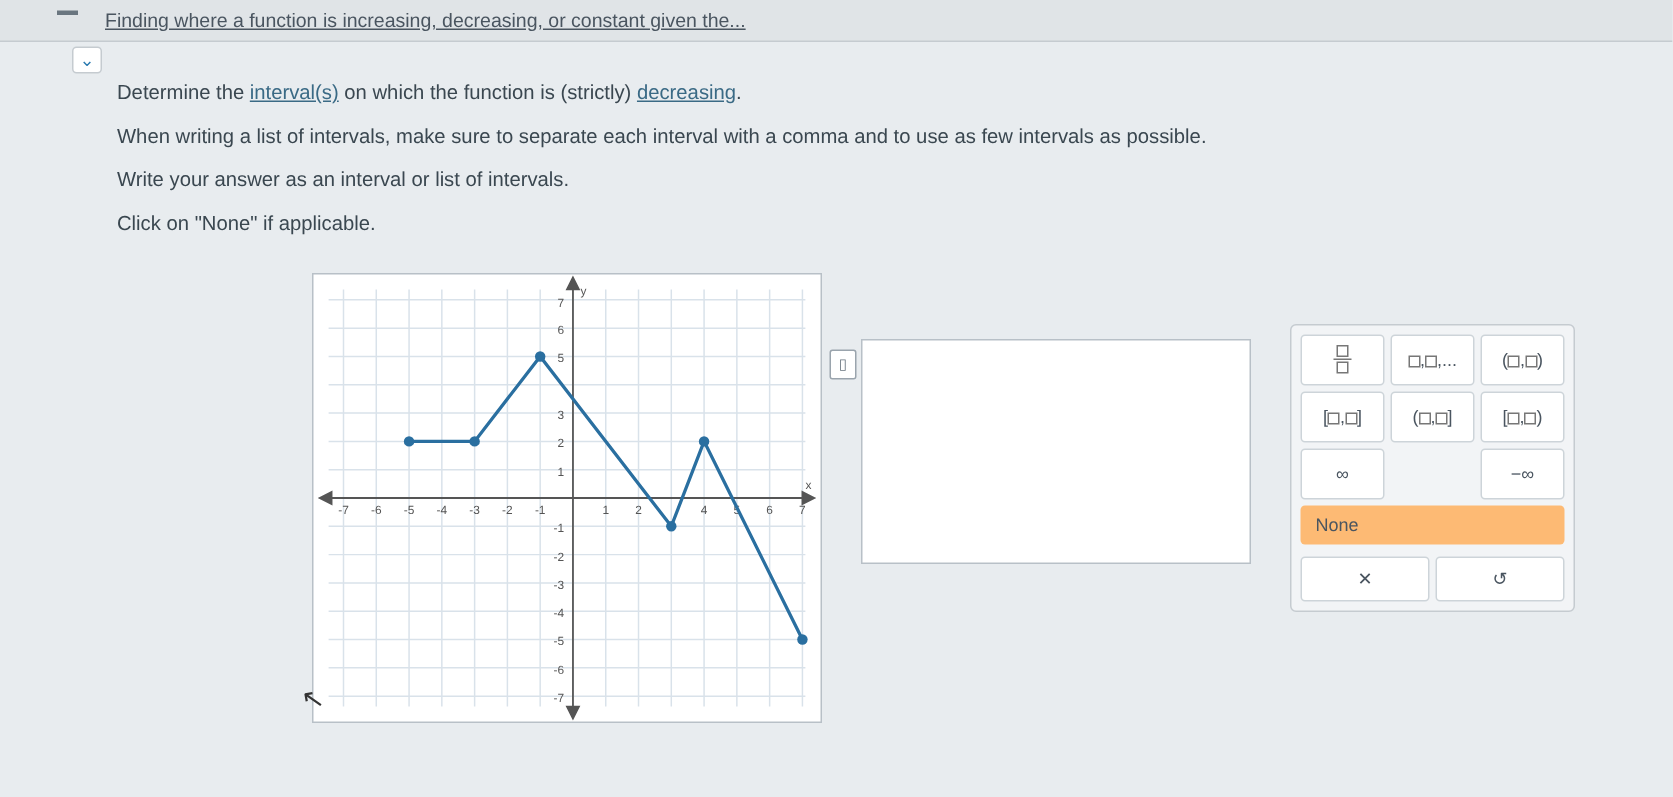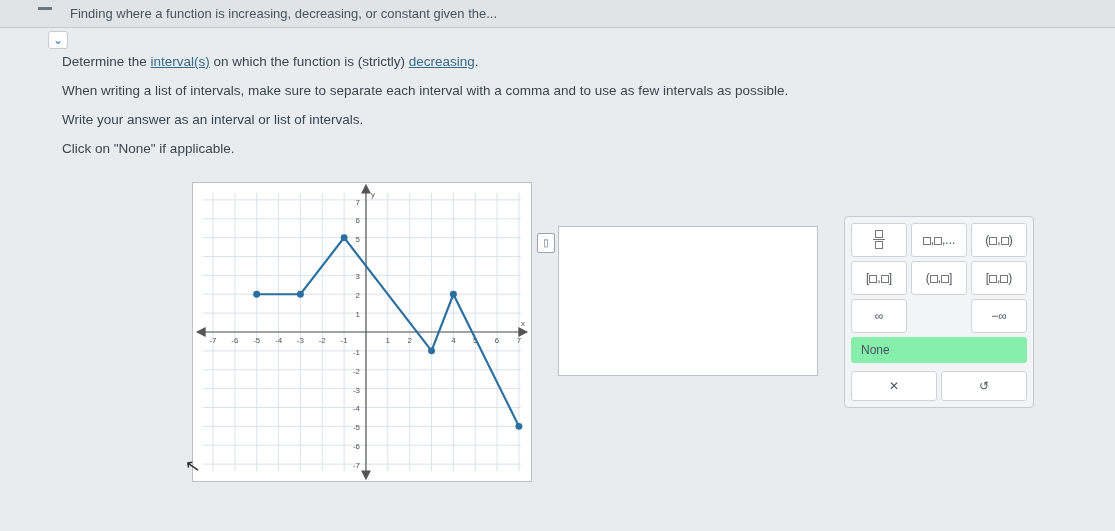--- a/index.html
+++ b/index.html
@@ -14,20 +14,21 @@
   .header-bar {
     background: #e0e4e7;
     border-bottom: 1px solid #c5cbd0;
     padding: 6px 10px 6px 70px;
     display: flex;
     align-items: center;
     gap: 10px;
     font-size: 13px;
     color: #4a5560;
     position: relative;
+    text-decoration: underline;
   }
   .header-bar::before {
     content: "";
     position: absolute;
     left: 38px;
     top: 7px;
     width: 14px;
     height: 3px;
     background: #6a7680;
   }
@@ -44,20 +45,21 @@
     align-items: center;
     justify-content: center;
     color: #2a7ab0;
     font-size: 12px;
     cursor: pointer;
     z-index: 5;
   }
   .content {
     padding: 24px 44px 10px 62px;
     position: relative;
+    margin-left: 16px;
   }
   .instr {
     font-size: 13.5px;
     color: #3a4750;
     line-height: 1.55;
     margin-bottom: 8px;
   }
   .instr .ul { text-decoration: underline; color: #3a6a85; }
   .work-area {
     margin-top: 22px;
@@ -128,21 +130,21 @@
     border: 1px solid #cdd4d9;
     border-radius: 3px;
     height: 34px;
     display: flex;
     align-items: center;
     justify-content: center;
     font-size: 12px;
     color: #4a5560;
     cursor: pointer;
   }
-  .tool-btn.none { grid-column: span 3; justify-content: flex-start; padding-left:10px; background:#86efac; border:none; height:26px; }
+  .tool-btn.none { grid-column: span 3; justify-content: flex-start; padding-left:10px; background:#fdba74; border:none; height:26px; }
   .tool-panel .bottom-row {
     grid-column: span 3;
     display:flex;
     gap:4px;
     margin-top:4px;
   }
   .bottom-row .tool-btn { flex:1; height:30px; }
   .sq { display:inline-block; width:8px; height:8px; border:1px solid #777; background:#fff; vertical-align:middle; }
 </style>
 </head>

